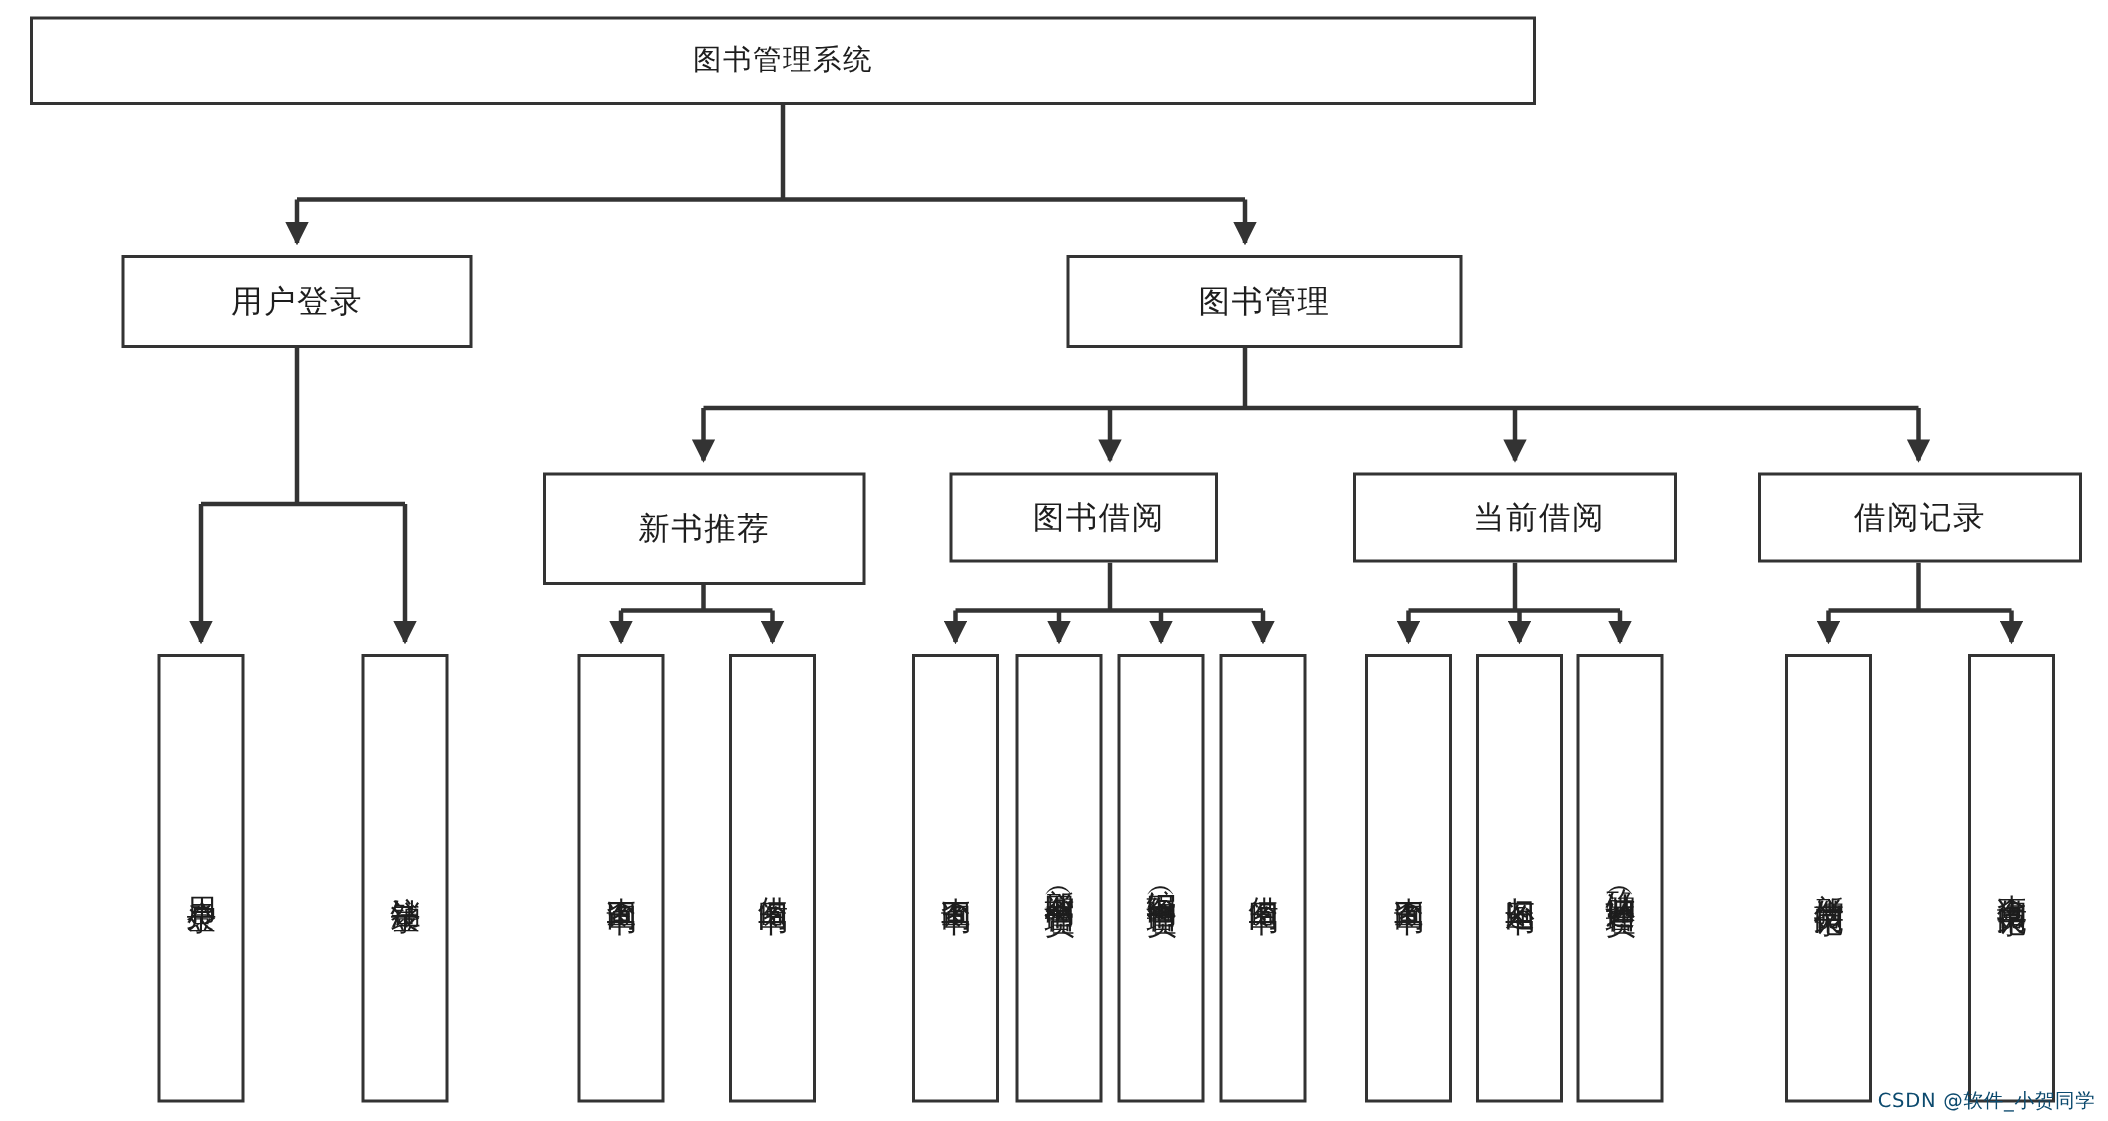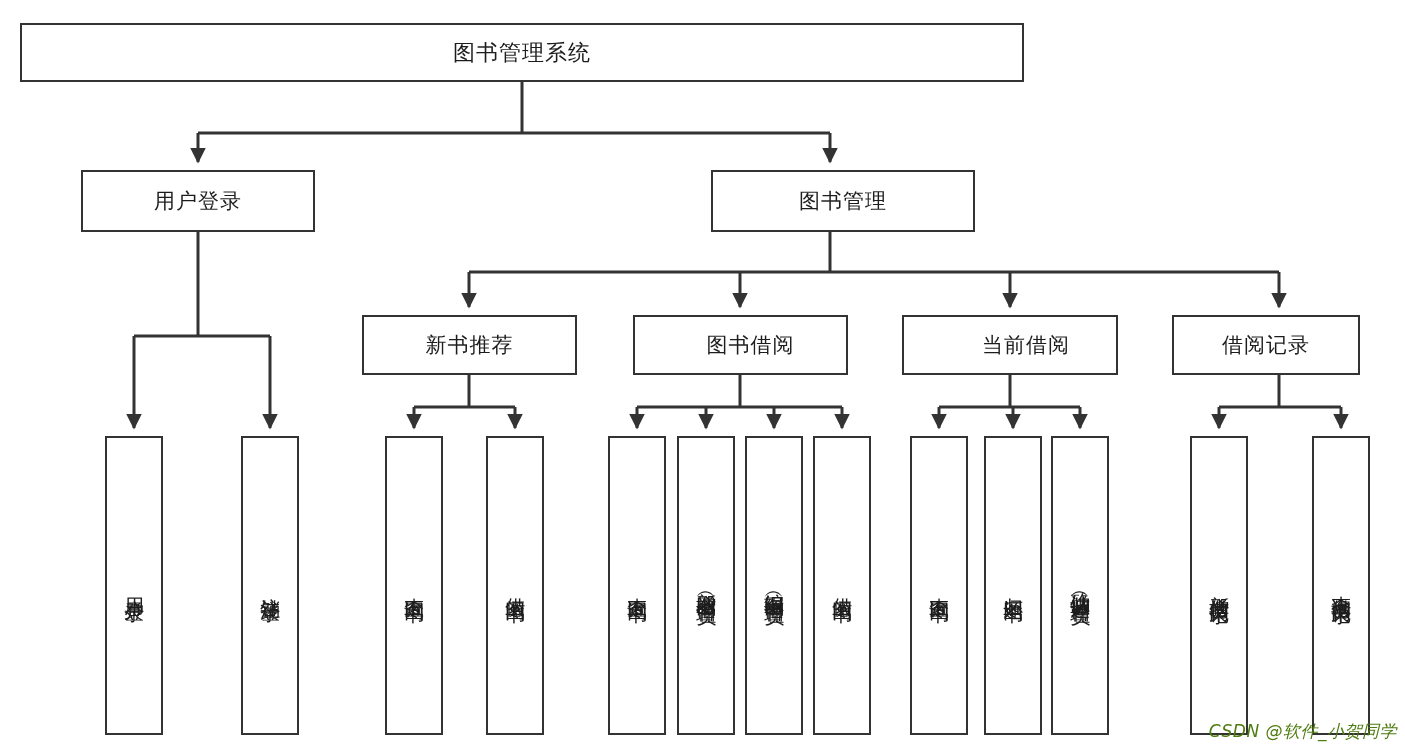--- a/index.html
+++ b/index.html
@@ -29,23 +29,22 @@
     border:2px solid #333333;
     display:flex;
     align-items:center;
     justify-content:center;
     text-align:center;
     line-height:1.18;
     color:#1d1d1d;
     z-index:2;
   }
   .node.root{
-    font-size:22px;
+    font-size:19px;
     letter-spacing:1px;
-    margin-top:12px;
   }
   .node.branch{
     font-size:21px;
     letter-spacing:1px;
   }
   .node.leaf{
     font-size:20px;
     letter-spacing:2px;
     writing-mode:vertical-rl;
     text-orientation:upright;
@@ -56,27 +55,26 @@
   .leaf-text{
     display:block;
     writing-mode:vertical-rl;
     text-orientation:upright;
     white-space:pre;
   }
   #watermark{
     position:absolute;
     right:8px;
     bottom:4px;
-    font-size:17px;
-    color:#4d7c0f;
+    font-size:13px;
+    color:#0c4a6e;
     letter-spacing:0.5px;
     z-index:5;
     white-space:nowrap;
     font-family:"DejaVu Sans","Liberation Sans",sans-serif;
-    font-style:italic;
   }
 </style>
 </head>
 <body>
 
 <div id="canvas">
 
   <svg id="wires" viewBox="0 0 1405 747" xmlns="http://www.w3.org/2000/svg">
     <defs>
       <marker id="arrow" viewBox="0 0 10 10" refX="9" refY="5" markerWidth="5.2" markerHeight="5.2" orient="auto-start-reverse">
@@ -131,30 +129,30 @@
     <span>图书管理系统</span>
   </div>
 
   <div class="node branch" style="left:81px;top:170px;width:234px;height:62px;">
     <span>用户登录</span>
   </div>
   <div class="node branch" style="left:711px;top:170px;width:264px;height:62px;">
     <span>图书管理</span>
   </div>
 
-  <div class="node branch" style="left:362px;top:315px;width:215px;height:60px;">
+  <div class="node branch" style="left:362px;top:315px;width:215px;height:75px;">
     <span>新书推荐</span>
   </div>
-  <div class="node branch" style="left:633px;top:315px;width:215px;height:60px;padding-left:20px;">
+  <div class="node branch" style="left:633px;top:315px;width:179px;height:60px;padding-left:20px;">
     <span>图书借阅</span>
   </div>
   <div class="node branch" style="left:902px;top:315px;width:216px;height:60px;padding-left:32px;">
     <span>当前借阅</span>
   </div>
-  <div class="node branch" style="left:1172px;top:315px;width:188px;height:60px;">
+  <div class="node branch" style="left:1172px;top:315px;width:216px;height:60px;">
     <span>借阅记录</span>
   </div>
 
   <div class="node leaf" style="left:105px;top:436px;width:58px;height:299px;">
     <span class="leaf-text">用户登录</span>
   </div>
   <div class="node leaf" style="left:241px;top:436px;width:58px;height:299px;">
     <span class="leaf-text">注销登录</span>
   </div>
 

